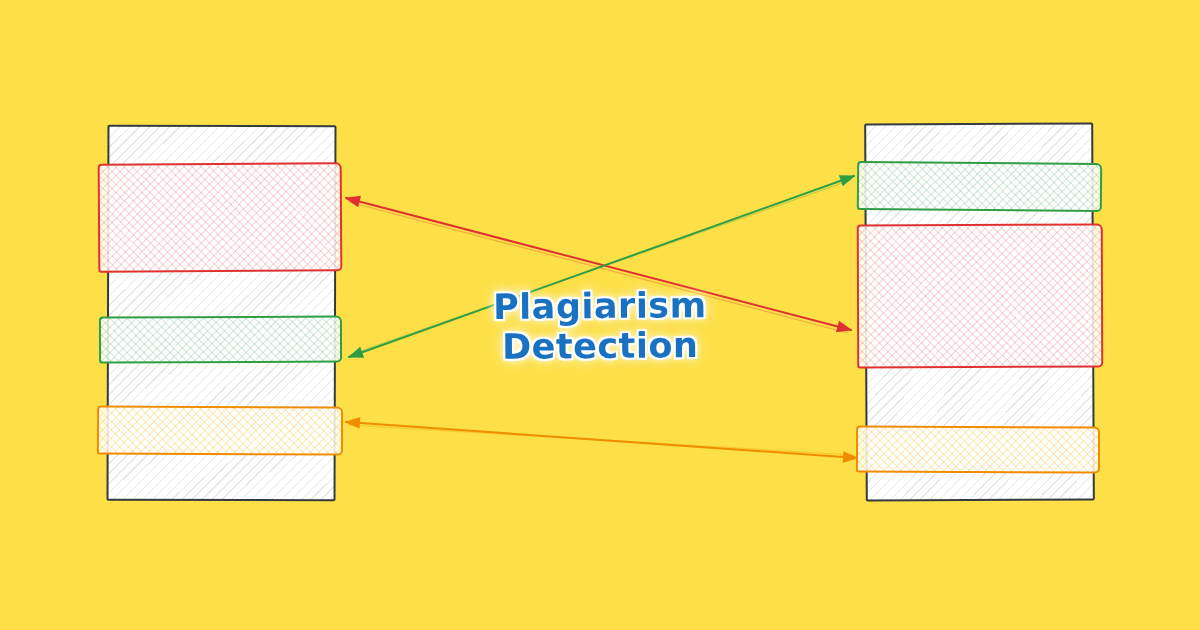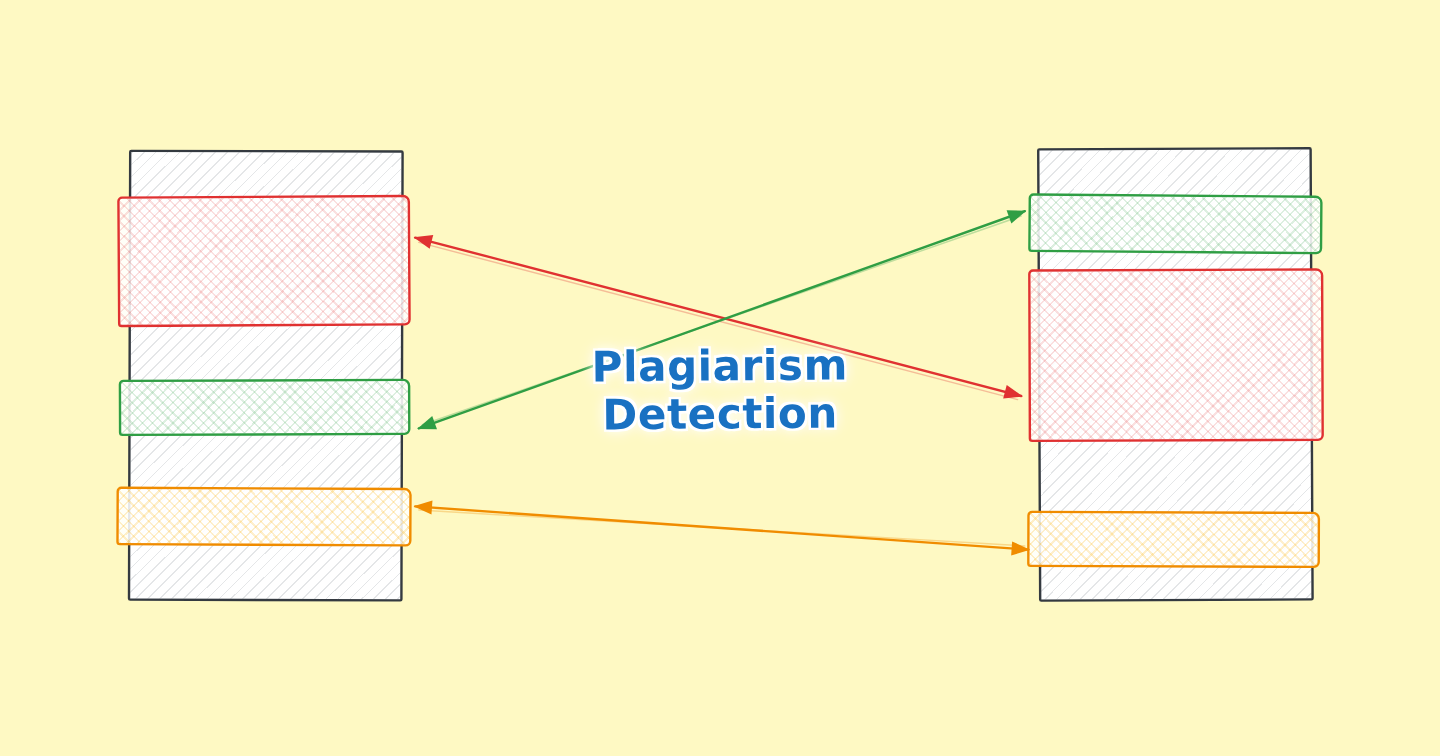--- a/index.html
+++ b/index.html
@@ -3,21 +3,21 @@
 <meta charset="utf-8">
 <style>
   * { box-sizing: border-box; margin: 0; padding: 0; }
   html, body { background: #ffffff; }
   body { font-family: "DejaVu Sans", "Liberation Sans", sans-serif; }
 
   .canvas {
     position: relative;
     width: 1200px;
     height: 630px;
-    background: #fef9c3;
+    background: #fde047;
     overflow: hidden;
   }
 
   
   .document {
     position: absolute;
     border: 2px solid #343a40;
     border-radius: 2px;
     background-color: #ffffff;
     background-image: repeating-linear-gradient(

